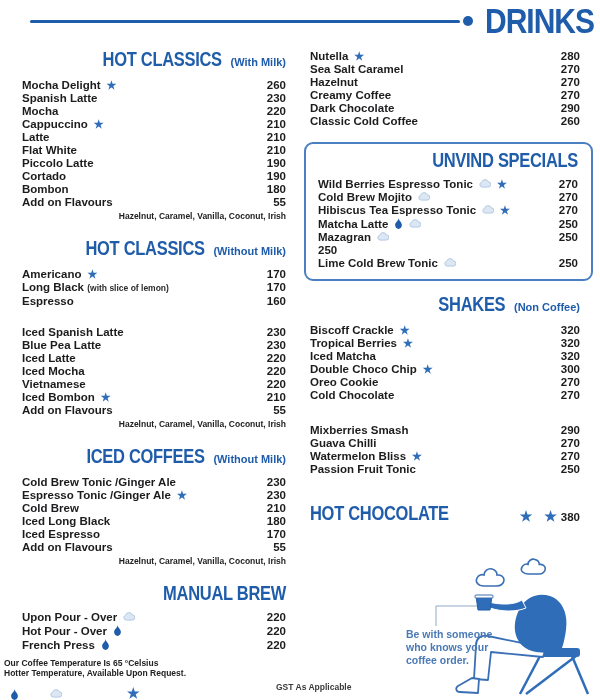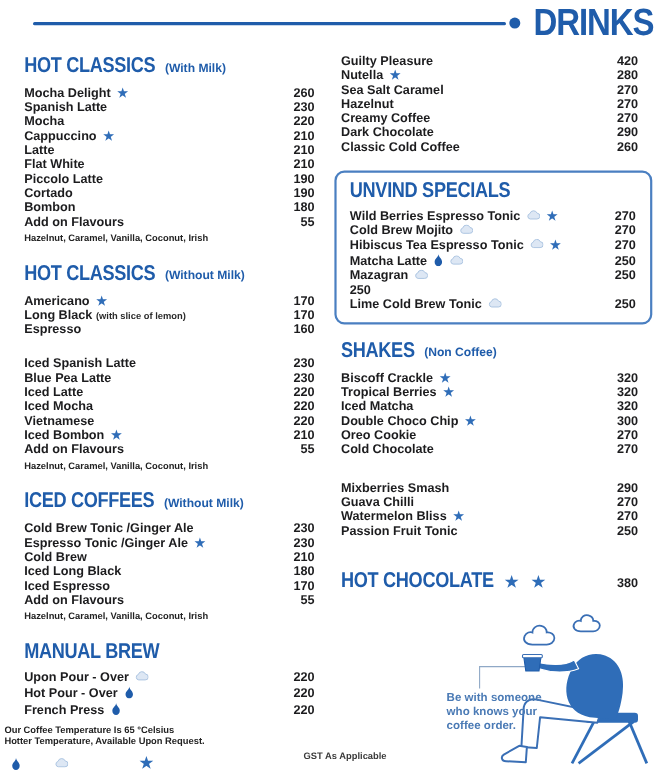--- a/index.html
+++ b/index.html
@@ -13,21 +13,21 @@
   .hdr-dot{position:absolute;left:463px;top:16px;width:10px;height:10px;border-radius:50%;background:#1f5caa;}
   .hdr-title{
     position:absolute;right:6px;top:2px;color:#1f5caa;
     font-size:30px;font-weight:900;letter-spacing:-1px;
     transform:scaleY(1.15);transform-origin:top right;white-space:nowrap;
   }
   
   .cols{display:flex;padding:50px 0 0 22px;gap:24px;}
   .col-left{width:264px;flex:0 0 264px;}
   .col-right{width:270px;flex:0 0 270px;}
-  section.menu-section{margin-top:18px;}
+  section.menu-section{margin-top:18px;text-align:right;}
   section.menu-section:first-child{margin-top:0;}
   .col-right section.menu-section{margin-top:14px;}
   .col-right section.menu-section:first-child{margin-top:0;}
   .col-right section.sec-refreshing-mocktails{margin-top:22px;}
   .col-right section.sec-hot-chocolate{margin-top:28px;}
   h2.sec-h{margin:0 0 7px 0;line-height:18px;white-space:nowrap;}
   .st{
     display:inline-block;color:#1f5caa;font-size:16.5px;font-weight:900;
     letter-spacing:-0.3px;transform:scaleY(1.18);transform-origin:bottom left;
   }
@@ -224,24 +224,20 @@
                 <path d="M5 0C5.3 3.2 1 4.8 1 8.4 1 11 2.8 13 5 13s4-2 4-4.6C9 4.8 5.6 3.8 5 0Z"></path>
               </svg></span>
             <span class="pr">220</span>
           </div>
         </div>
       </section>
     </div>
   <div class="col-right" id="col-right">
       <section class="menu-section sec-frappe">
         <div class="items">
-          <div class="row">
-            <span class="nm"><span>Guilty Pleasure</span></span>
-            <span class="pr">420</span>
-          </div>
           <div class="row">
             <span class="nm"><span>Nutella</span><span class="ic-star">★</span></span>
             <span class="pr">280</span>
           </div>
           <div class="row">
             <span class="nm"><span>Sea Salt Caramel</span></span>
             <span class="pr">270</span>
           </div>
           <div class="row">
             <span class="nm"><span>Hazelnut</span></span>

